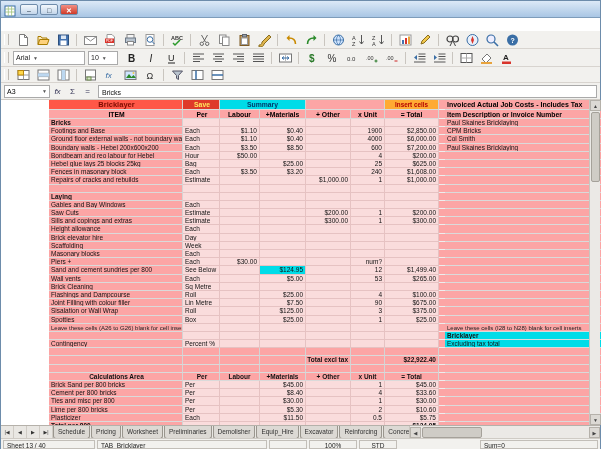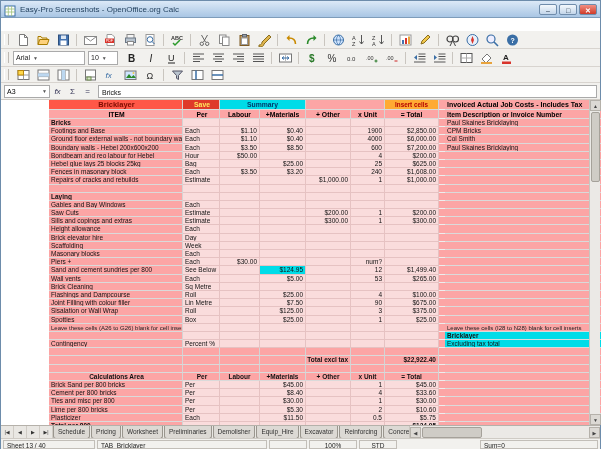--- a/index.html
+++ b/index.html
@@ -106,21 +106,20 @@
 
 <div class="window">
 
   <div class="titlebar">
     <span class="appicon">
       <svg width="12" height="12" viewBox="0 0 12 12">
           <rect x="1" y="1" width="10" height="10" fill="#fff" stroke="#3a6ea5"></rect>
           <path d="M1 4h10M1 7h10M4.3 1v10M7.6 1v10" stroke="#9ec27a" stroke-width=".8"></path>
         </svg>
     </span>
-    <span class="title">Easy-Pro Screenshots - OpenOffice.org Calc</span>
     <span class="winbtns">
       <span class="wb min">–</span>
       <span class="wb max">□</span>
       <span class="wb close">✕</span>
     </span>
   </div>
 
 
   <div class="toolbar" id="tbar1">
     <span class="grip"></span>

